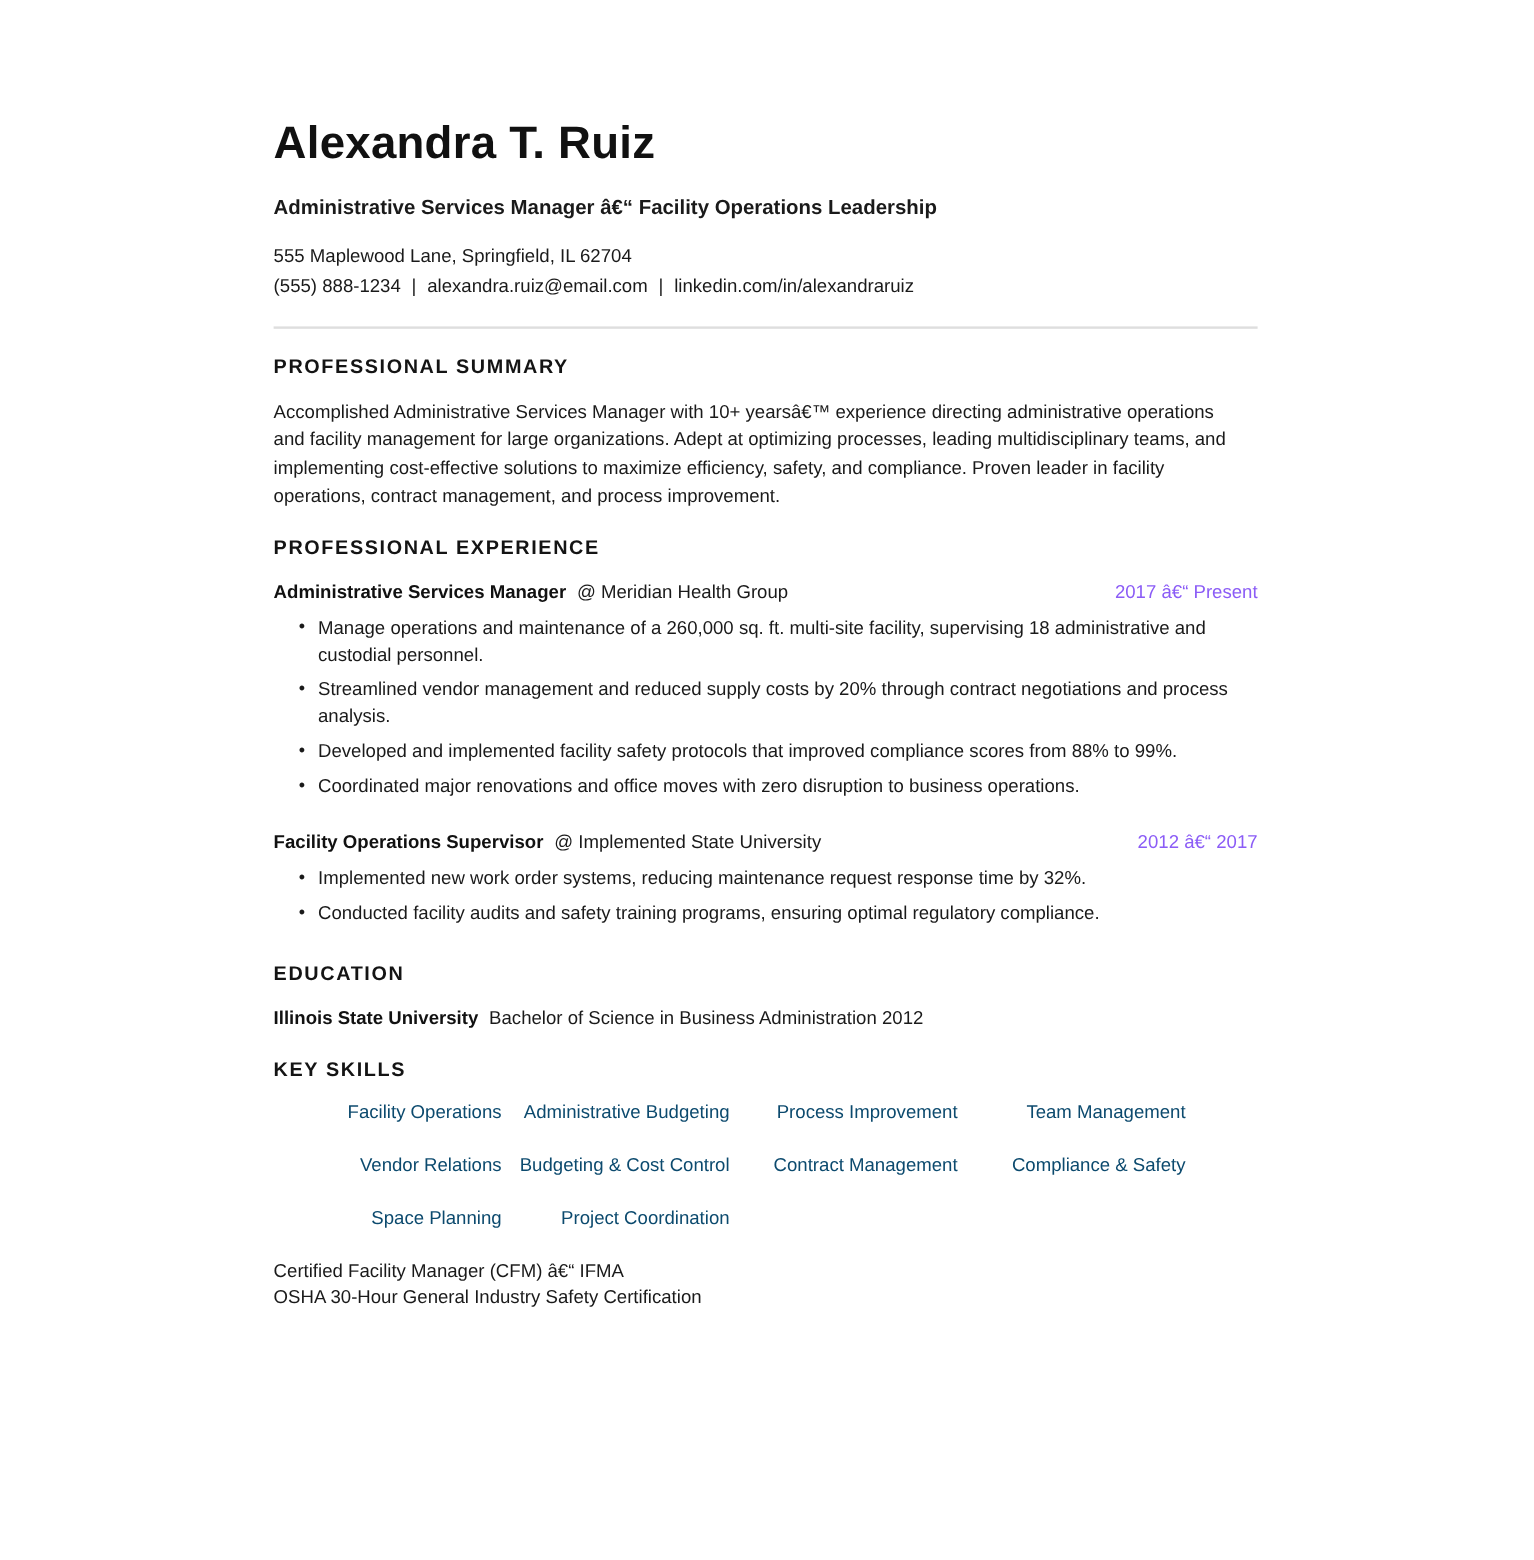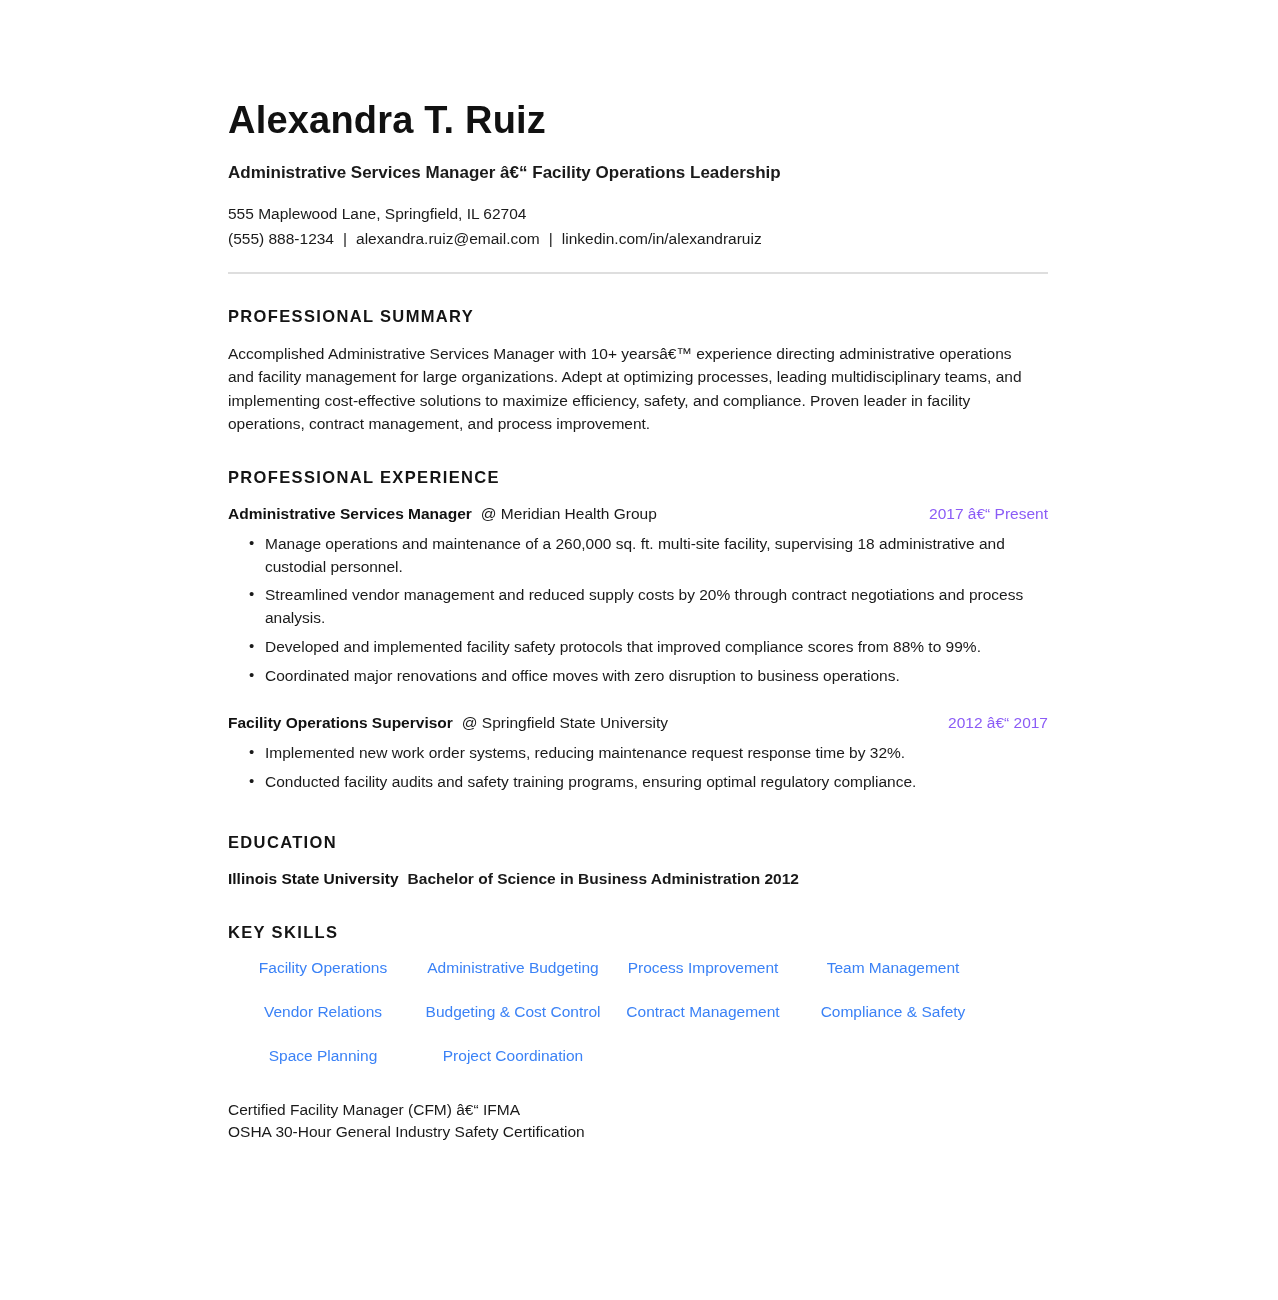--- a/index.html
+++ b/index.html
@@ -60,21 +60,21 @@
   }
   .divider {
     margin-top: 21px;
     height: 2px;
     background: #dedede;
     width: 820px;
   }
 
   
   .section {
-    padding-top: 33px;
+    padding-top: 23px;
   }
   .section-title {
     font-size: 16.5px;
     font-weight: bold;
     letter-spacing: 1.35px;
     color: #141414;
     margin: 0 0 16px 0;
   }
   .summary-text {
     font-size: 15.5px;
@@ -135,34 +135,34 @@
     color: #1a1a1a;
   }
 
   
   .edu-line {
     font-size: 15.5px;
     line-height: 1.45;
     color: #1a1a1a;
   }
   .edu-school { font-weight: bold; color: #111111; }
-  .edu-degree { font-weight: bold; padding-left: 9px; margin-top: 23px; }
+  .edu-degree { font-weight: normal; padding-left: 9px; margin-top: 23px; }
 
   
   .skills-grid {
     display: grid;
     grid-template-columns: repeat(4, 190px);
     row-gap: 24px;
     column-gap: 0px;
     width: 790px;
   }
   .skill {
     font-size: 15.5px;
-    color: #3b82f6;
-    text-align: center;
+    color: #0c4a6e;
+    text-align: right;
     line-height: 1.3;
   }
 
   
   .cert-line {
     font-size: 15.5px;
     line-height: 1.42;
     color: #1a1a1a;
   }
 </style>
@@ -205,21 +205,21 @@
           <li>Manage operations and maintenance of a 260,000 sq. ft. multi-site facility, supervising 18 administrative and custodial personnel.</li>
           <li>Streamlined vendor management and reduced supply costs by 20% through contract negotiations and process analysis.</li>
           <li>Developed and implemented facility safety protocols that improved compliance scores from 88% to 99%.</li>
           <li>Coordinated major renovations and office moves with zero disruption to business operations.</li>
         </ul>
       </div>
 
       <div class="job">
         <div class="job-head">
           <div class="job-head-left">
-            <span class="job-title">Facility Operations Supervisor</span><span class="job-company">@ Springfield State University</span>
+            <span class="job-title">Facility Operations Supervisor</span><span class="job-company">@ Implemented State University</span>
           </div>
           <div class="job-dates">2012 â€“ 2017</div>
         </div>
         <ul class="bullets">
           <li>Implemented new work order systems, reducing maintenance request response time by 32%.</li>
           <li>Conducted facility audits and safety training programs, ensuring optimal regulatory compliance.</li>
         </ul>
       </div>
     </div>
 

